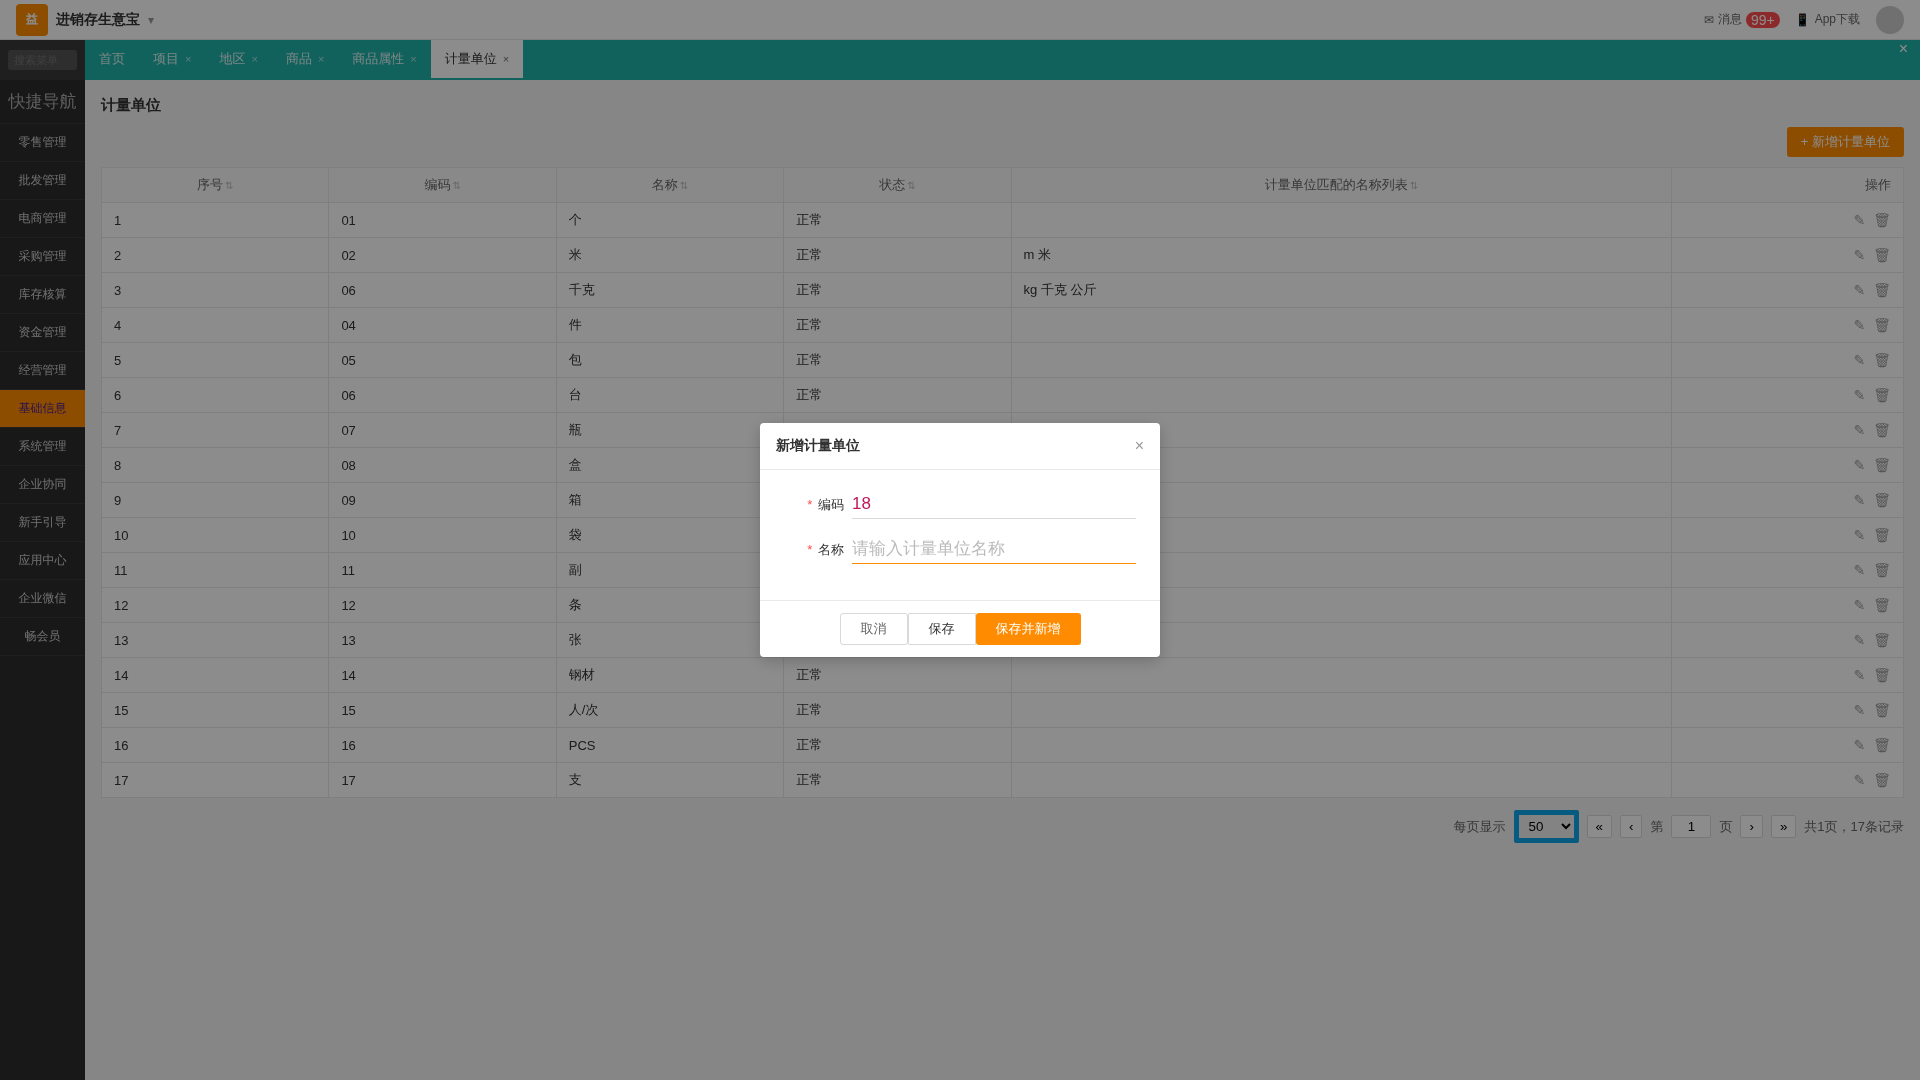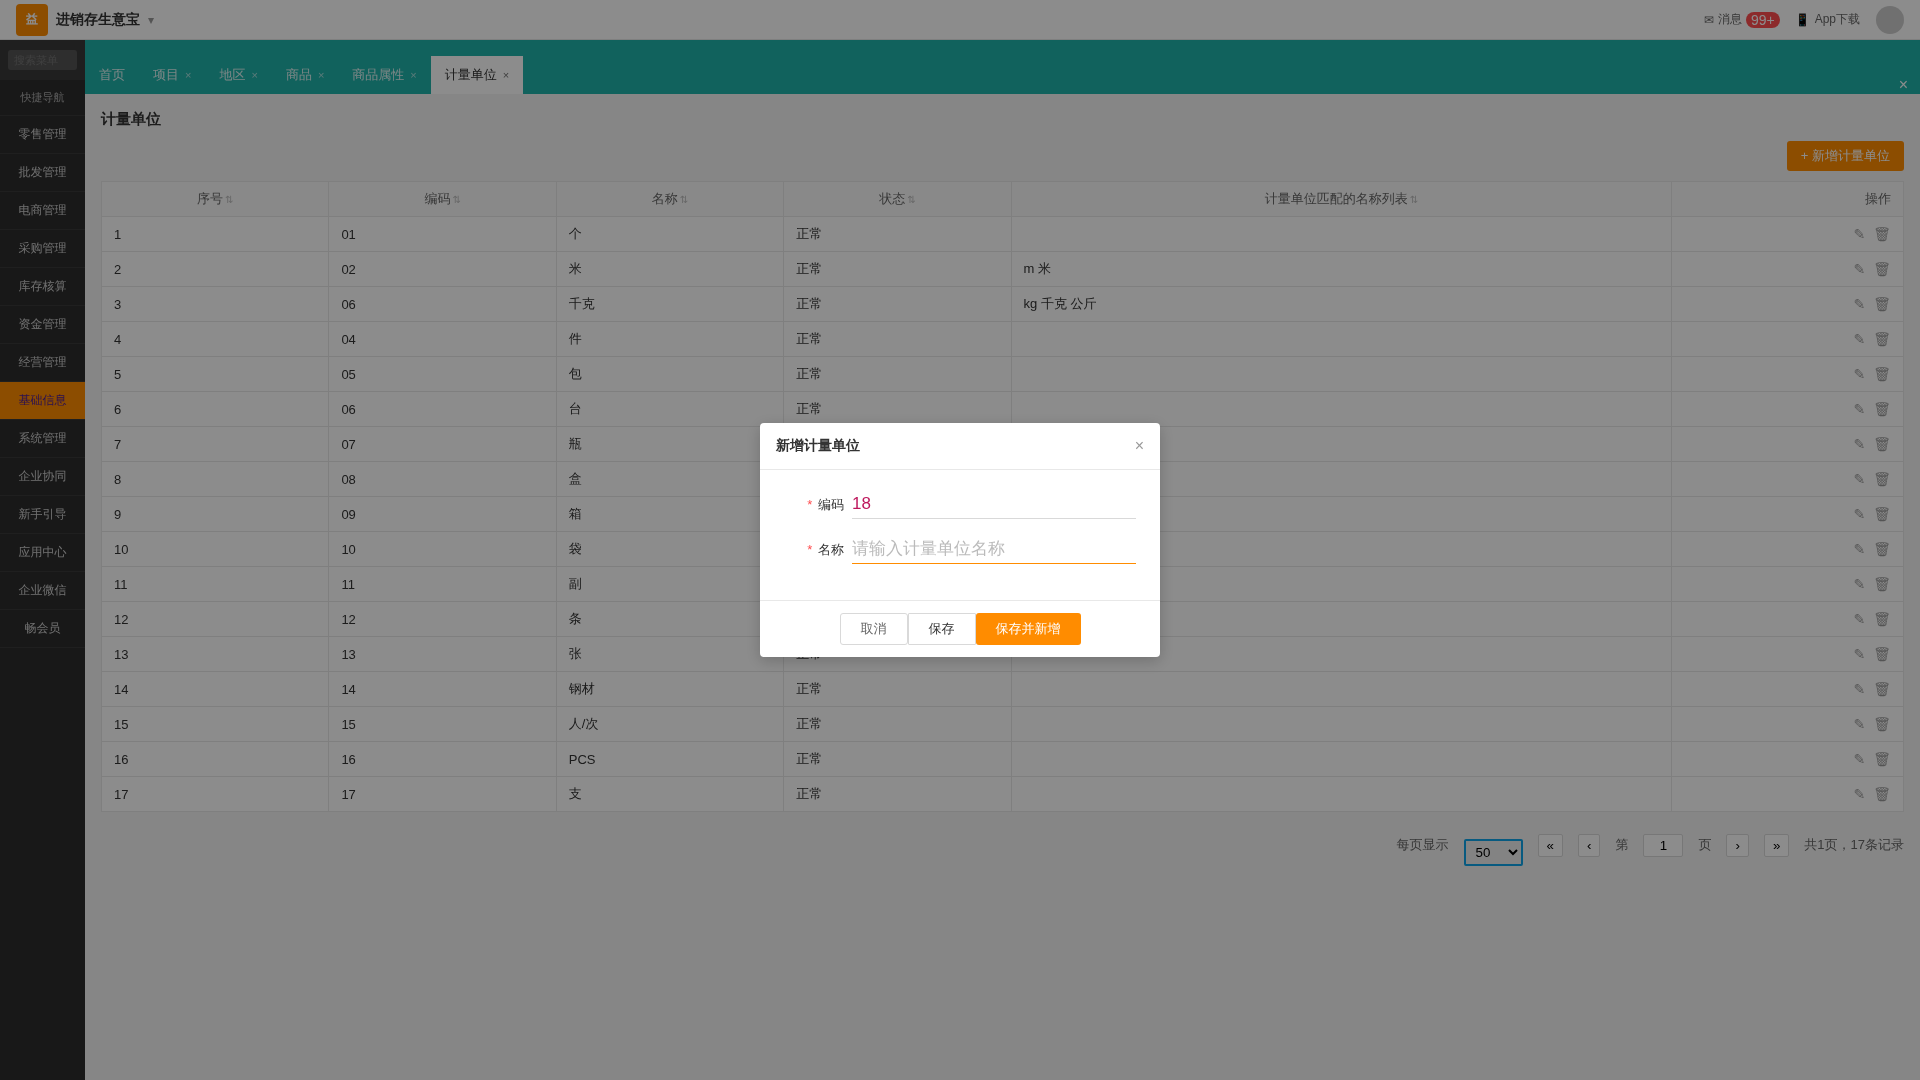--- a/index.html
+++ b/index.html
@@ -106,38 +106,38 @@
       cursor: pointer;
       font-size: 12px;
       border-bottom: 1px solid #3a3a3a;
     }
     .sidebar-item.active {
       background: #ff8c00;
       color: #4c1d95;
     }
     .sidebar-quick {
       color: #aaa;
-      font-size: 11px;
+      font-size: 17px;
     }
 
     
     .content-area {
       flex: 1;
       display: flex;
       flex-direction: column;
       overflow: hidden;
     }
 
     
     .tab-bar {
       background: #20b2aa;
       display: flex;
-      align-items: flex-end;
+      align-items: flex-start;
       padding: 0 0;
-      height: 54px;
+      height: 40px;
       flex-shrink: 0;
     }
     .tab-item {
       height: 38px;
       display: flex;
       align-items: center;
       padding: 0 14px;
       cursor: pointer;
       color: rgba(255,255,255,0.85);
       font-size: 13px;
@@ -221,44 +221,43 @@
       cursor: pointer;
       font-size: 14px;
     }
 
     
     .pagination {
       display: flex;
       align-items: center;
       justify-content: flex-end;
       padding: 12px 0;
-      gap: 15px;
+      gap: 8px;
       font-size: 13px;
       color: #666;
     }
     .pagination-btn {
       border: 1px solid #d9d9d9;
       background: #fff;
       padding: 3px 8px;
       cursor: pointer;
       border-radius: 2px;
     }
     .pagination-input {
       width: 40px;
       border: 1px solid #d9d9d9;
       text-align: center;
       padding: 3px;
       border-radius: 2px;
     }
     .page-size-select {
-      border: 2px solid #0ea5e9;
+      border: 5px solid #0ea5e9;
       padding: 3px 6px;
       border-radius: 2px;
       cursor: pointer;
-      margin-top: 15px;
     }
 
     
     .overlay {
       position: fixed;
       top: 0; left: 0; right: 0; bottom: 0;
       background: rgba(0,0,0,0.45);
       z-index: 200;
       display: flex;
       align-items: center;

